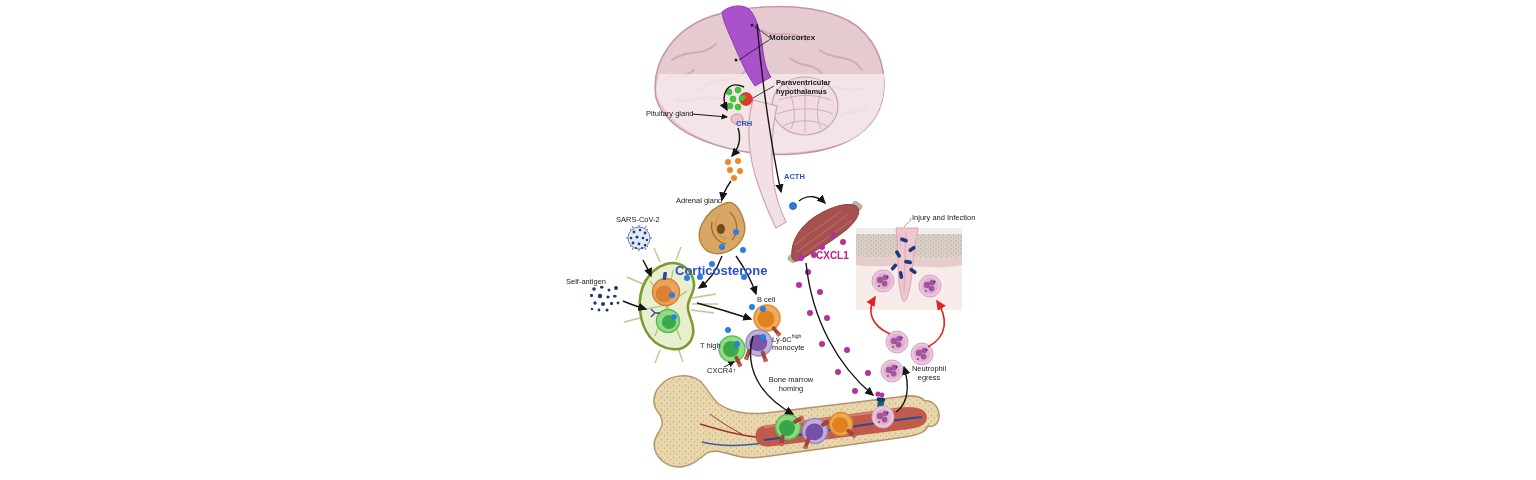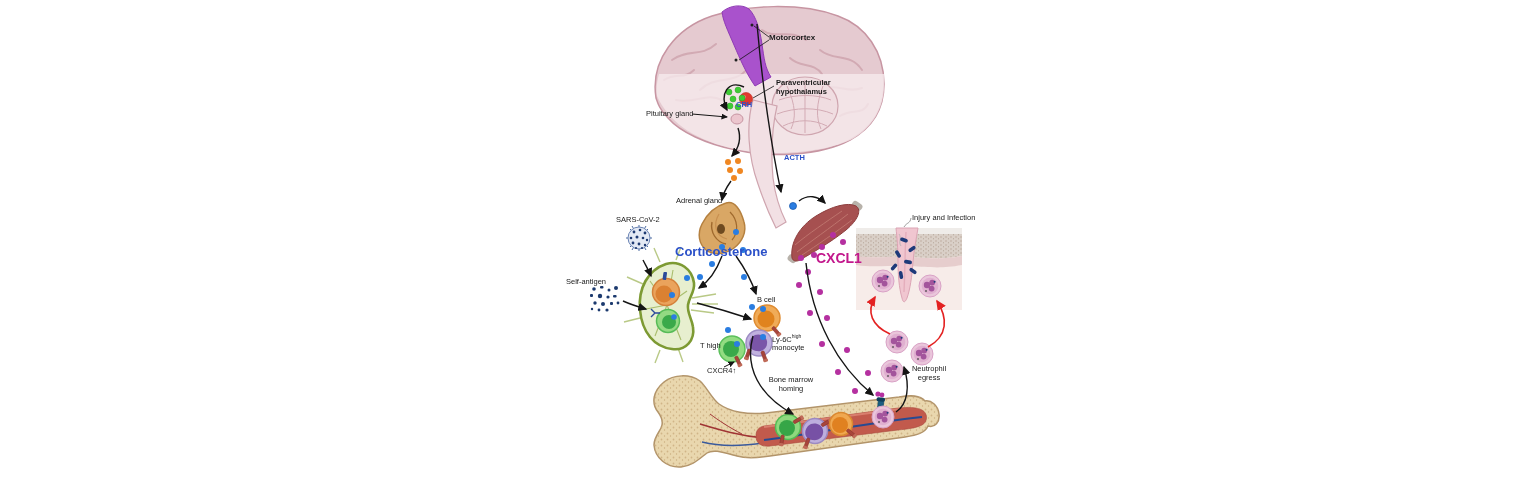--- a/index.html
+++ b/index.html
@@ -1,22 +1,22 @@
 <!DOCTYPE html>
 <html><head>
 <meta charset="utf-8">
 <style>
   html,body{margin:0;padding:0;background:#fff;}
   .canvas{position:relative;width:1508px;height:480px;background:#ffffff;overflow:hidden;
           font-family:Liberation Sans, sans-serif;padding-left:44px;}
   .art{position:absolute;left:0;top:0;}
   .lbl{position:absolute;font-size:7.5px;color:#1a1a1a;white-space:nowrap;line-height:1.15;}
   .b{font-weight:bold;}
-  .blue{color:#2b50c8;font-weight:bold;}
-  .magenta{color:#c2188c;font-weight:bold;font-size:14px;}
+  .blue{color:#2b50c8;font-weight:bold;margin-top:19px;}
+  .magenta{color:#c2188c;font-weight:bold;font-size:10px;}
   .ctr{text-align:center;}
   sup{font-size:5px;}
 </style>
 </head>
 <body>
 
 <div class="canvas">
 
 <svg class="art" width="1536" height="480" viewBox="0 0 1536 480">
   <defs>

